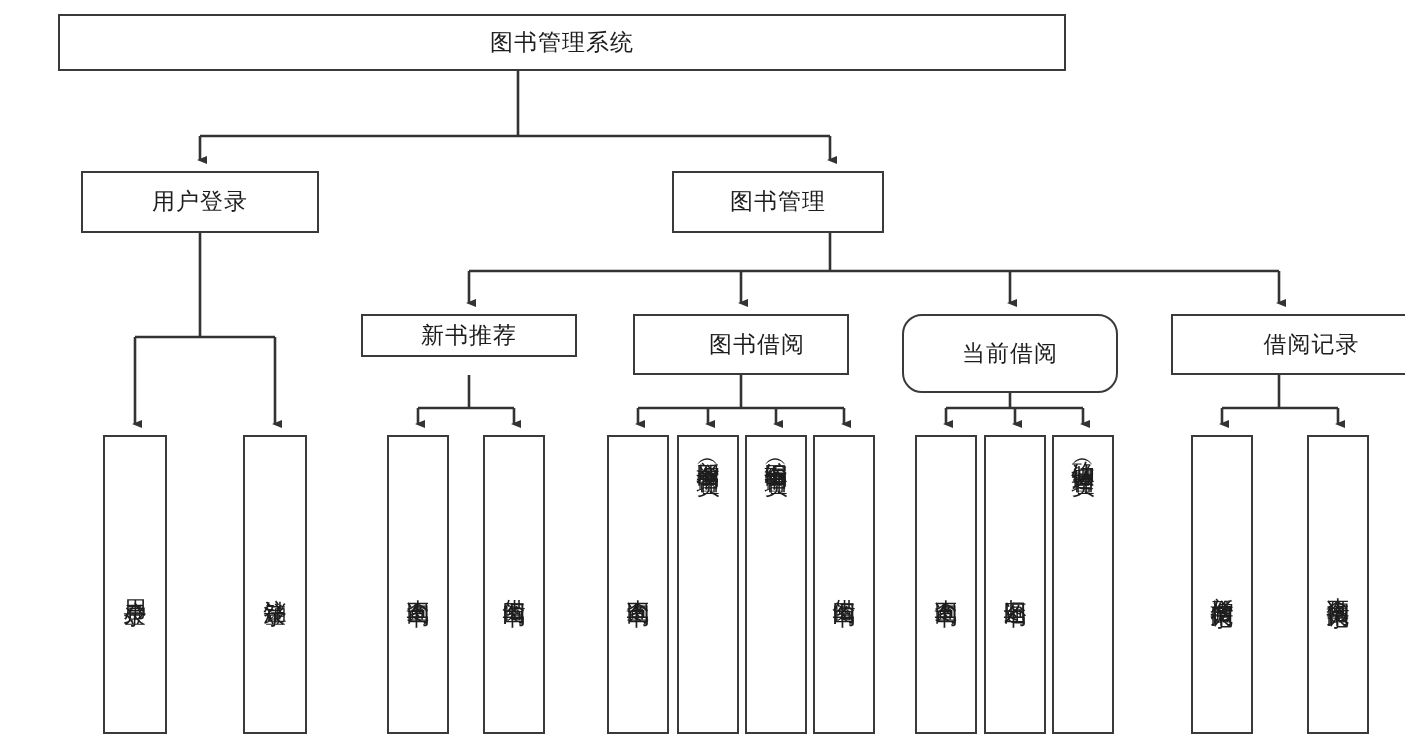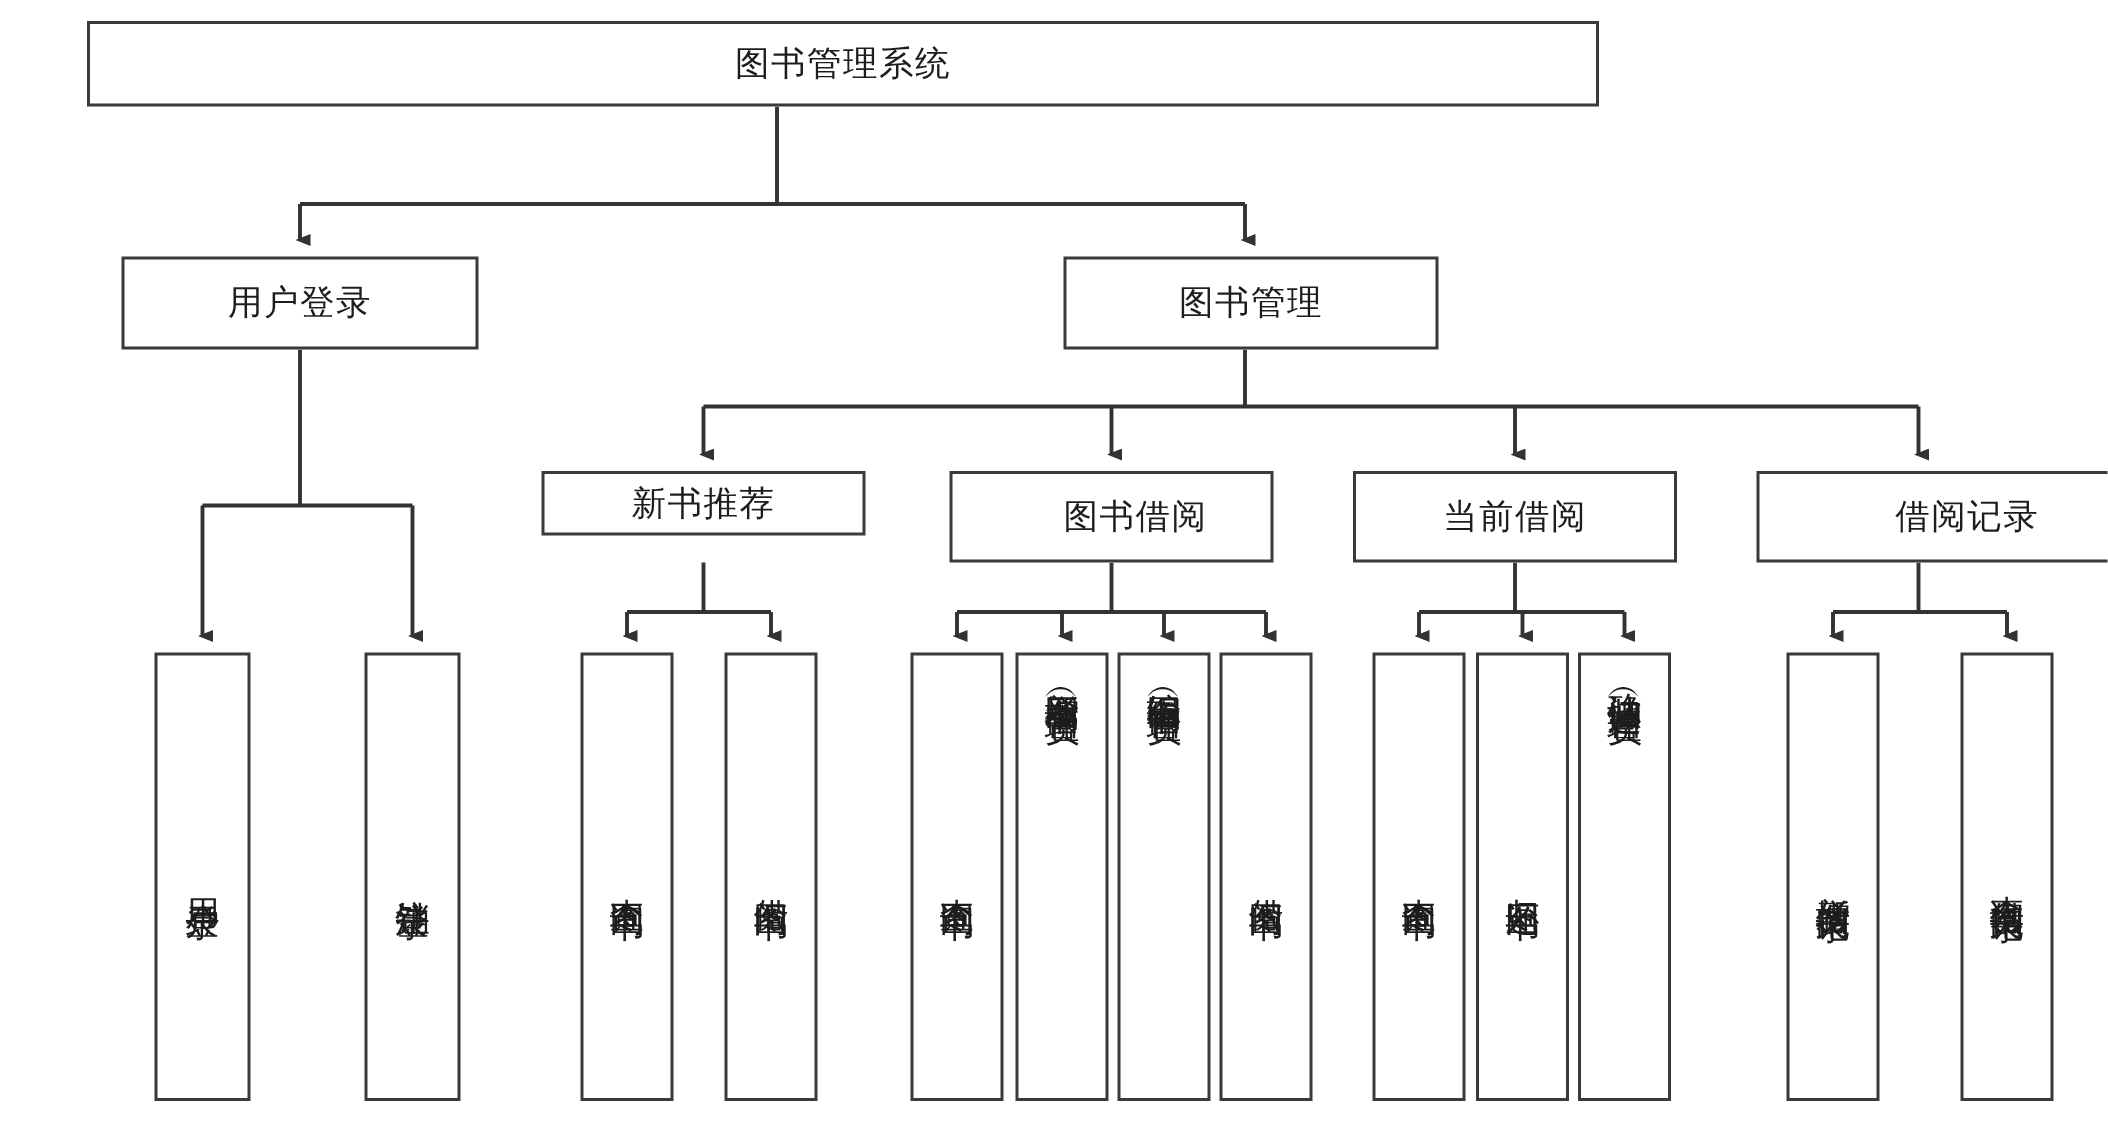--- a/index.html
+++ b/index.html
@@ -114,30 +114,30 @@
       </g>
   </svg>
 
   <div id="nodes-layer">
       <div class="node horizontal" style="left: 14px; top: 14px; width: 1008px; height: 57px; margin-left: 44px;">
         <span class="node-label">图书管理系统</span>
       </div>
       <div class="node horizontal" style="left: 81px; top: 171px; width: 238px; height: 62px;">
         <span class="node-label">用户登录</span>
       </div>
-      <div class="node horizontal" style="left: 709px; top: 171px; width: 250px; height: 62px;">
+      <div class="node horizontal" style="left: 672px; top: 171px; width: 212px; height: 62px;">
         <span class="node-label">图书管理</span>
       </div>
       <div class="node horizontal" style="left: 361px; top: 314px; width: 216px; height: 43px;">
         <span class="node-label">新书推荐</span>
       </div>
       <div class="node horizontal" style="left: 633px; top: 314px; width: 216px; height: 61px; padding-left: 32px;">
         <span class="node-label">图书借阅</span>
       </div>
-      <div class="node horizontal" style="left: 902px; top: 314px; width: 216px; height: 61px;">
+      <div class="node horizontal" style="left: 902px; top: 314px; width: 216px; height: 79px; border-radius: 20px;">
         <span class="node-label">当前借阅</span>
       </div>
       <div class="node horizontal" style="left: 1171px; top: 314px; width: 240px; height: 61px; padding-left: 41px;">
         <span class="node-label">借阅记录</span>
       </div>
       <div class="node vertical" style="left: 103px; top: 435px; width: 64px; height: 299px;">
         <span class="node-label">用户登录</span>
       </div>
       <div class="node vertical" style="left: 243px; top: 435px; width: 64px; height: 299px;">
         <span class="node-label">注销登录</span>

